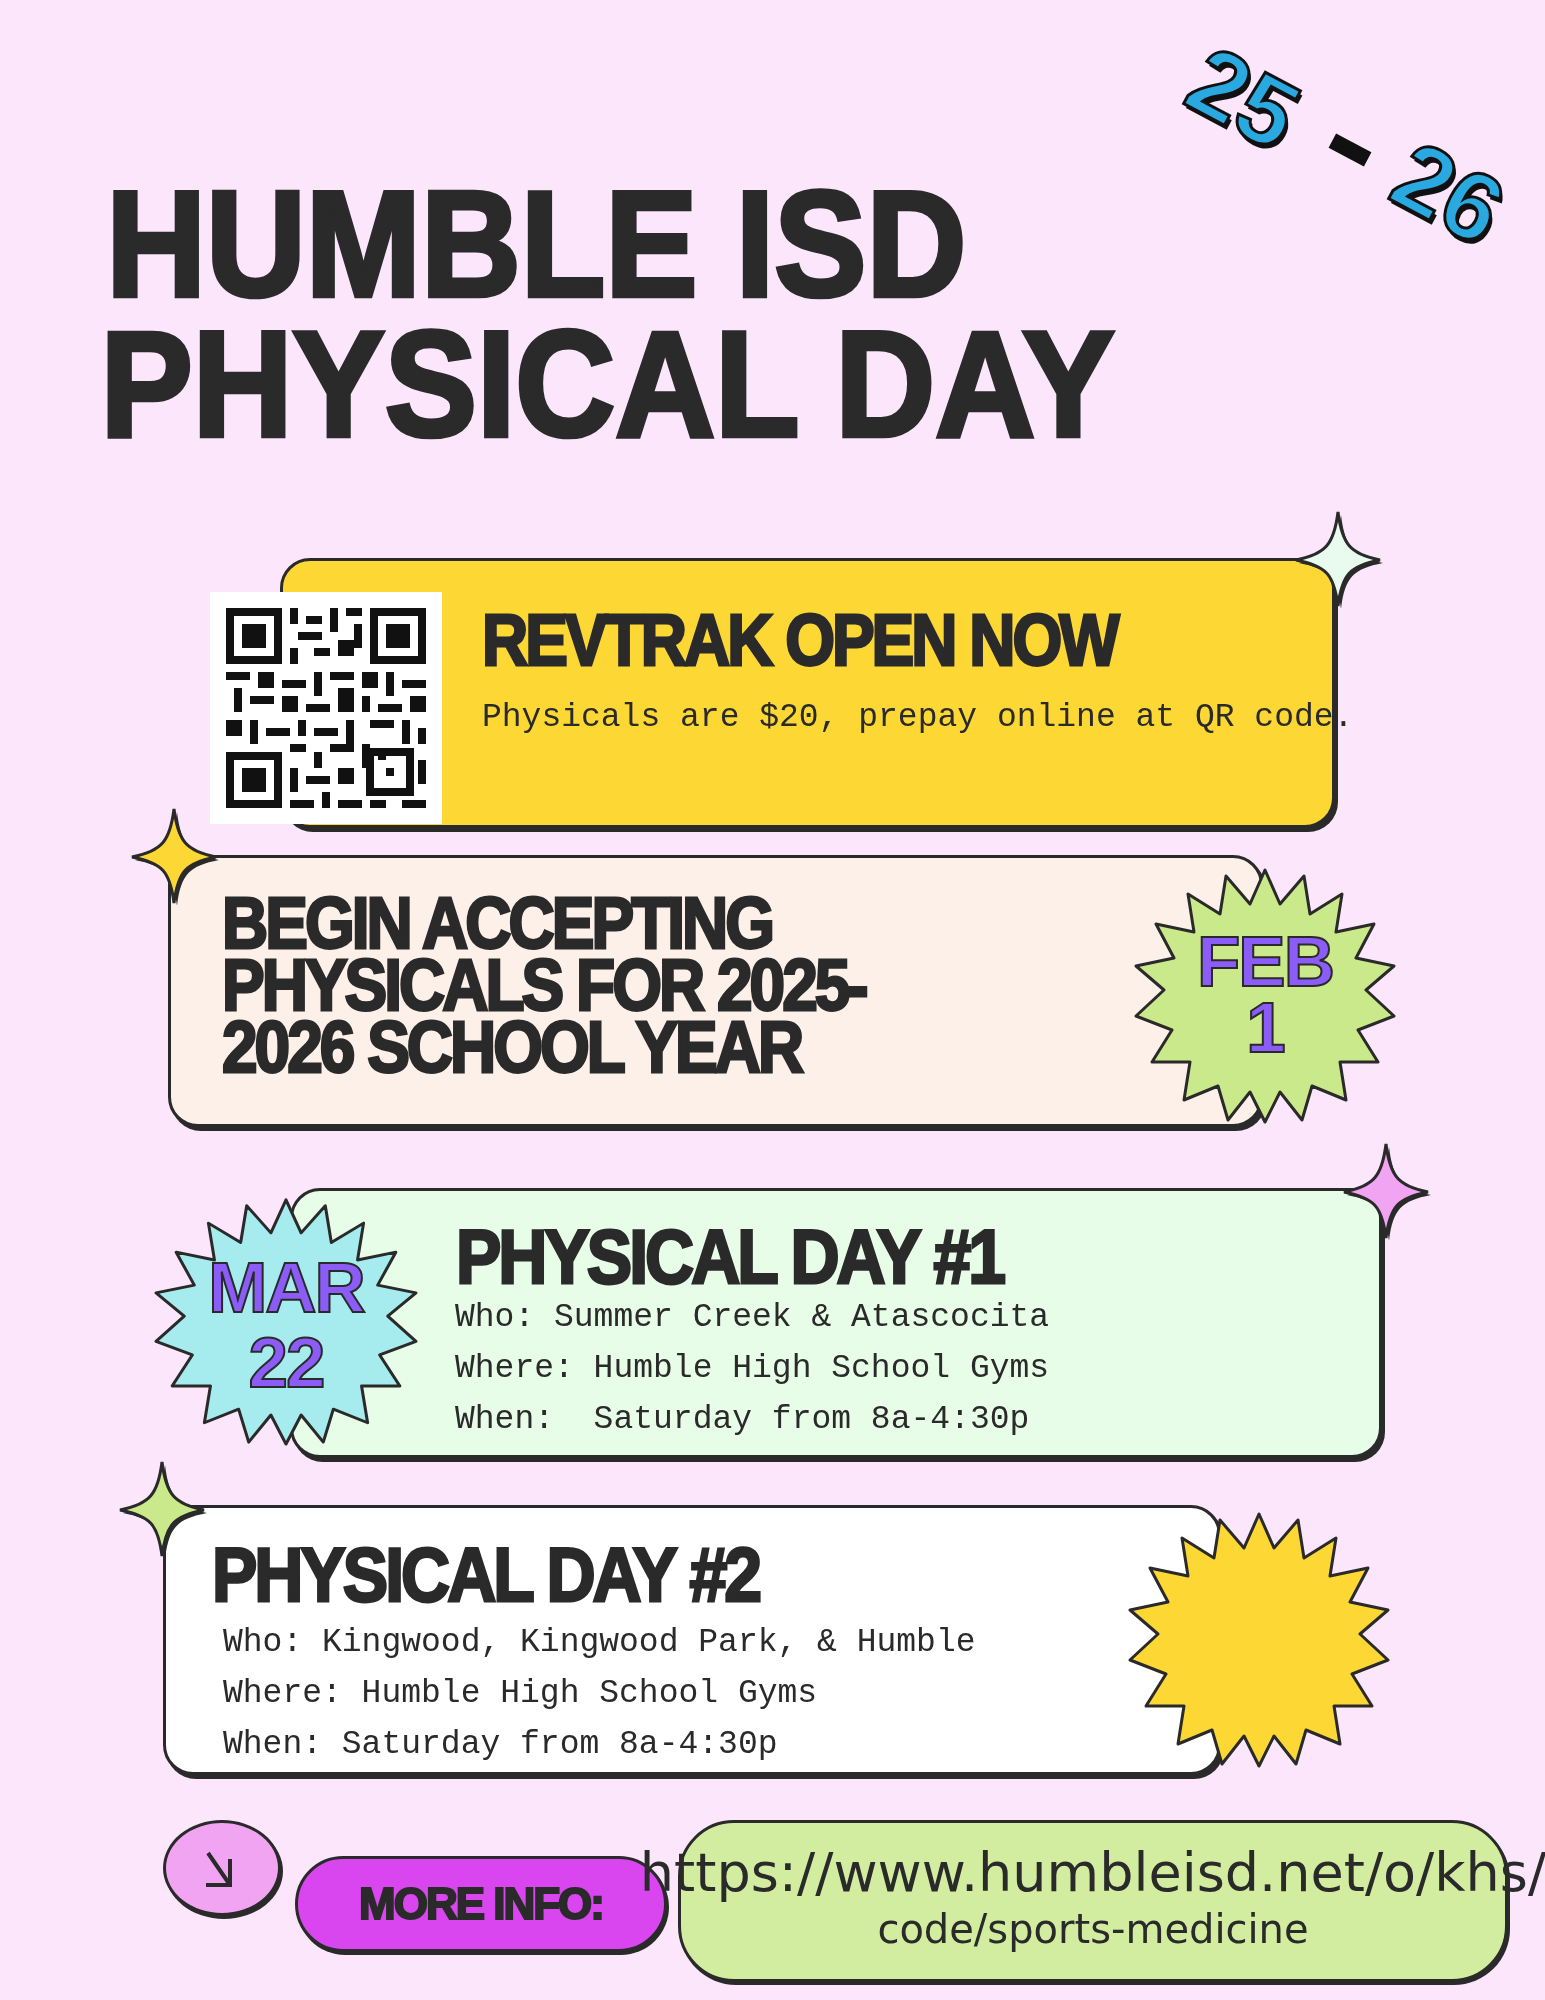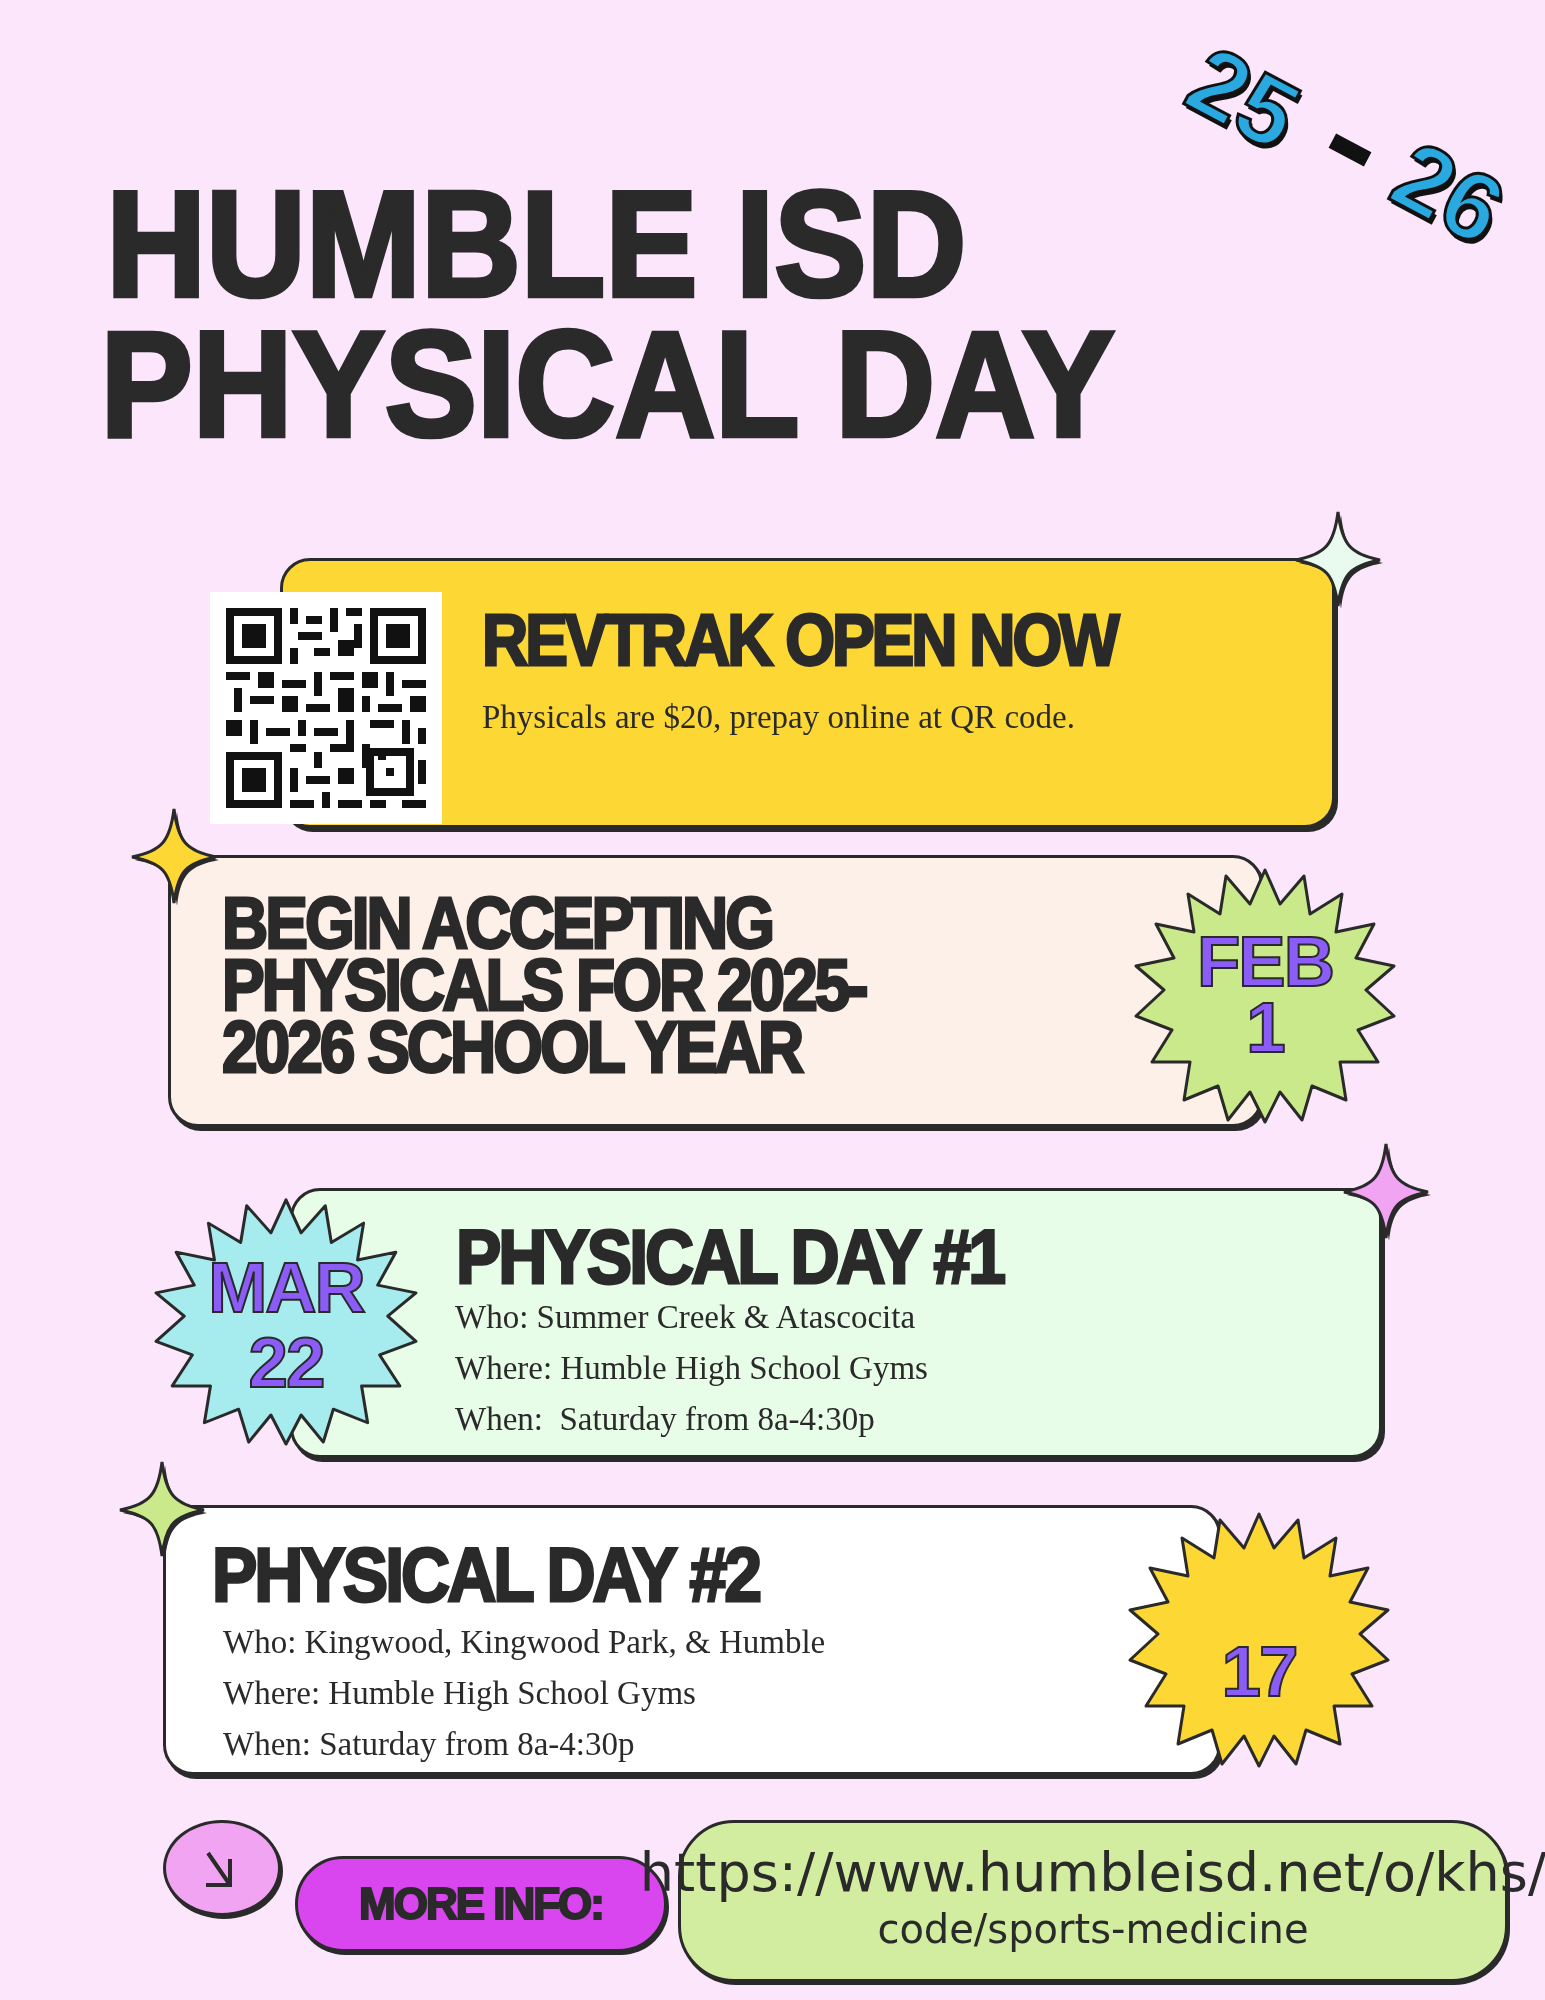--- a/index.html
+++ b/index.html
@@ -19,21 +19,21 @@
     border: 3px solid #2a2a2a; border-radius: 30px;
     box-shadow: 3px 4px 0 #2a2a2a;
     box-sizing: border-box;
   }
   .card-head {
     font-size: 66px; font-weight: 900; line-height: 1; white-space: nowrap;
     -webkit-text-stroke: 2.5px #2a2a2a; letter-spacing: -3px;
     transform: scaleY(1.12); transform-origin: left top;
   }
   .body-text {
-    font-family: Liberation Serif, serif; font-size: 33px; color: #2a2a2a;
+    font-family: Liberation Mono, monospace; font-size: 33px; color: #2a2a2a;
     line-height: 51px; white-space: pre;
   }
   .badge { position: absolute; }
   .badge svg { position: absolute; left: 0; top: 0; }
   .badge-text {
     position: absolute; left: 0; right: 0; text-align: center;
     font-weight: 900; font-size: 71px; line-height: 64px; color: #8b5cf6;
     -webkit-text-stroke: 2px #2a2a2a; letter-spacing: -2px;
   }
   .sparkle { position: absolute; }
@@ -191,21 +191,20 @@
 <div class="abs card-head" style="left:212px; top:1536px; font-size:68px;">PHYSICAL DAY #2</div>
 <div class="abs" style="left:223px; top:1617px;">
   <div class="body-text">Who: Kingwood, Kingwood Park, &amp; Humble</div>
   <div class="body-text">Where: Humble High School Gyms</div>
   <div class="body-text">When: Saturday from 8a-4:30p</div>
 </div>
 <div class="badge" style="left:1126px; top:1510px; width:266px; height:258px;">
   <svg width="266" height="258" viewBox="0 0 266 258">
     <polygon fill="#fdd835" stroke="#2a2a2a" stroke-width="3" stroke-linejoin="round" points="133,4 148,38 172,10 178,48 210,28 204,66 242,58 224,92 262,100 234,124 262,150 226,164 246,196 208,196 214,234 180,220 170,254 148,226 133,256 118,226 96,254 86,220 52,234 58,196 20,196 40,164 4,150 32,124 4,100 42,92 24,58 62,66 56,28 88,48 94,10 118,38"></polygon>
   </svg>
-  <div class="badge-text" style="top:130px;">17</div>
 </div>
 
 <div class="pill" style="left:163px; top:1820px; width:118px; height:96px; border-radius:50%; background:#f0a4f2;">
   <svg width="112" height="90" viewBox="0 0 112 90">
     <path d="M42 30 L64 62 M40 62 L64 62 L64 36" fill="none" stroke="#2a2a2a" stroke-width="4"></path>
   </svg>
 </div>
 <div class="pill" style="left:295px; top:1856px; width:372px; height:96px; border-radius:48px; background:#d946ef; display:flex; align-items:center; justify-content:center;">
   <span class="card-head" style="font-size:44px; transform:none; -webkit-text-stroke:2px #2a2a2a; letter-spacing:-2px;">MORE INFO:</span>
 </div>

